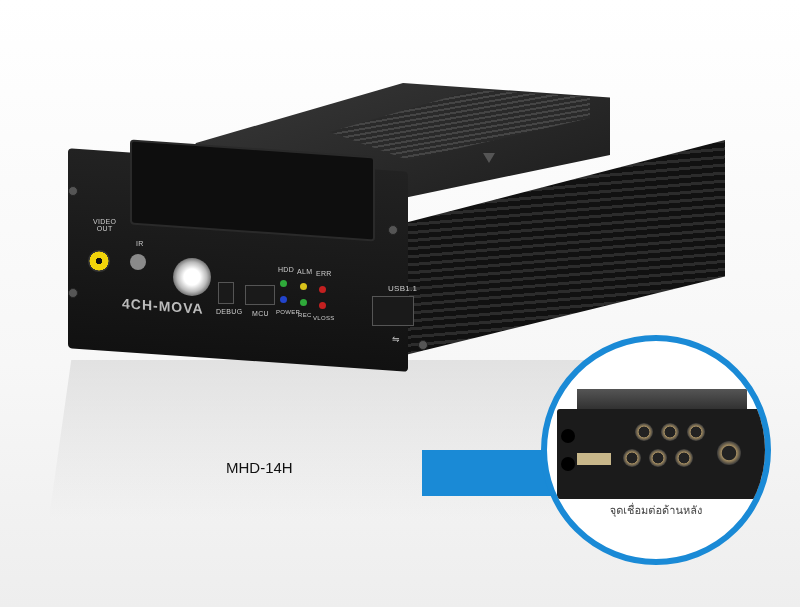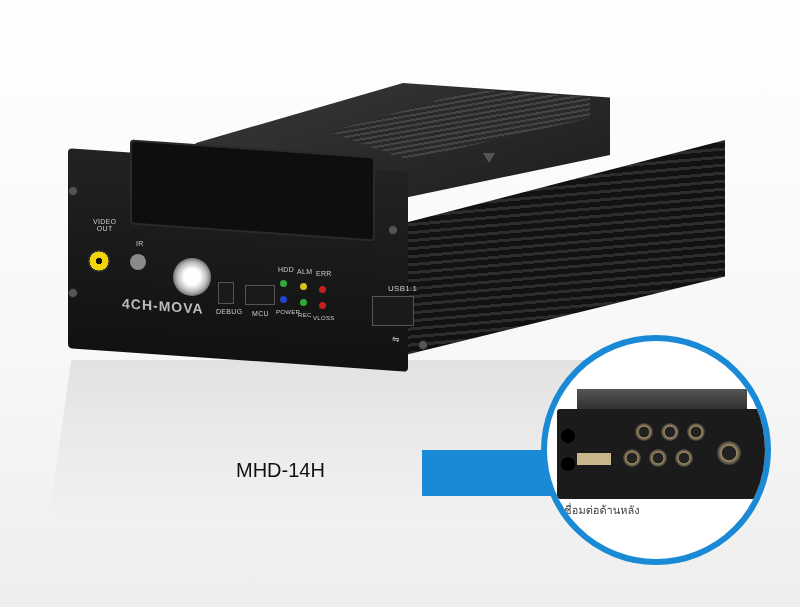--- a/index.html
+++ b/index.html
@@ -14,27 +14,27 @@
 .handle{position:absolute;left:130px;top:148px;width:245px;height:85px;background:#0e0e0e;border:2px solid #2a2a2a;border-radius:4px;transform:skewY(4deg)}
 .arrow{position:absolute;left:483px;top:153px;width:0;height:0;border-left:6px solid transparent;border-right:6px solid transparent;border-top:10px solid #555}
 .lbl{position:absolute;color:#ccc;font-size:7px;letter-spacing:.3px}
 .rca{position:absolute;left:88px;top:250px;width:22px;height:22px;border-radius:50%;background:radial-gradient(circle,#111 20%,#f2d40a 22%,#f2d40a 60%,#333 62%)}
 .ir{position:absolute;left:130px;top:254px;width:16px;height:16px;border-radius:50%;background:#8a8a8a}
 .key{position:absolute;left:173px;top:258px;width:38px;height:38px;border-radius:50%;background:radial-gradient(circle,#fff 30%,#bbb 55%,#777 70%)}
 .port{position:absolute;background:#1a1a1a;border:1px solid #555}
 .led{position:absolute;width:7px;height:7px;border-radius:50%}
 .brand{position:absolute;left:122px;top:298px;color:#bbb;font-size:14px;font-weight:bold;letter-spacing:1px;transform:skewY(4deg)}
 .screw{position:absolute;width:10px;height:10px;border-radius:50%;background:#555;border:1px solid #222}
-.model{position:absolute;left:236px;top:459px;font-size:20px;color:#111}
+.model{position:absolute;left:226px;top:459px;font-size:15px;color:#111}
 .bluebar{position:absolute;left:422px;top:450px;width:150px;height:46px;background:#1a8ad6}
 .circle{position:absolute;left:541px;top:335px;width:230px;height:230px;border-radius:50%;border:6px solid #1a8ad6;background:#fff;overflow:hidden}
 .rear{position:absolute;left:10px;top:68px;width:210px;height:90px;background:#1b1b1b;border-radius:3px}
 .rear-top{position:absolute;left:30px;top:48px;width:170px;height:24px;background:linear-gradient(180deg,#555,#2a2a2a)}
 .conn{position:absolute;width:18px;height:18px;border-radius:50%;background:radial-gradient(circle,#222 40%,#a08a60 45%,#3a3a3a 70%)}
-.cap{position:absolute;left:0;right:0;top:160px;font-size:11px;color:#444}
+.cap{position:absolute;left:0;right:0;top:160px;text-align:center;font-size:11px;color:#444}
 </style>
 </head>
 <body>
 
 <div class="bg"></div>
 <div class="reflect"></div>
 
 <div>
   <div class="top"></div>
   <div class="stripes"></div>

